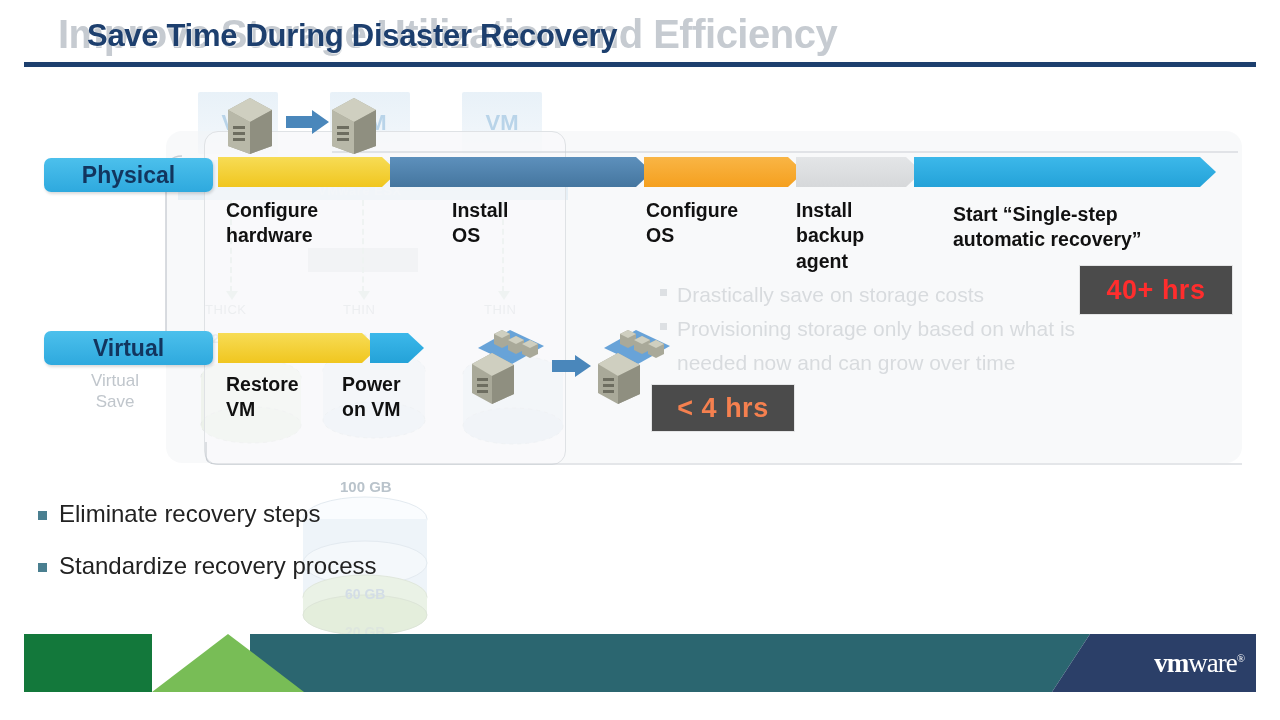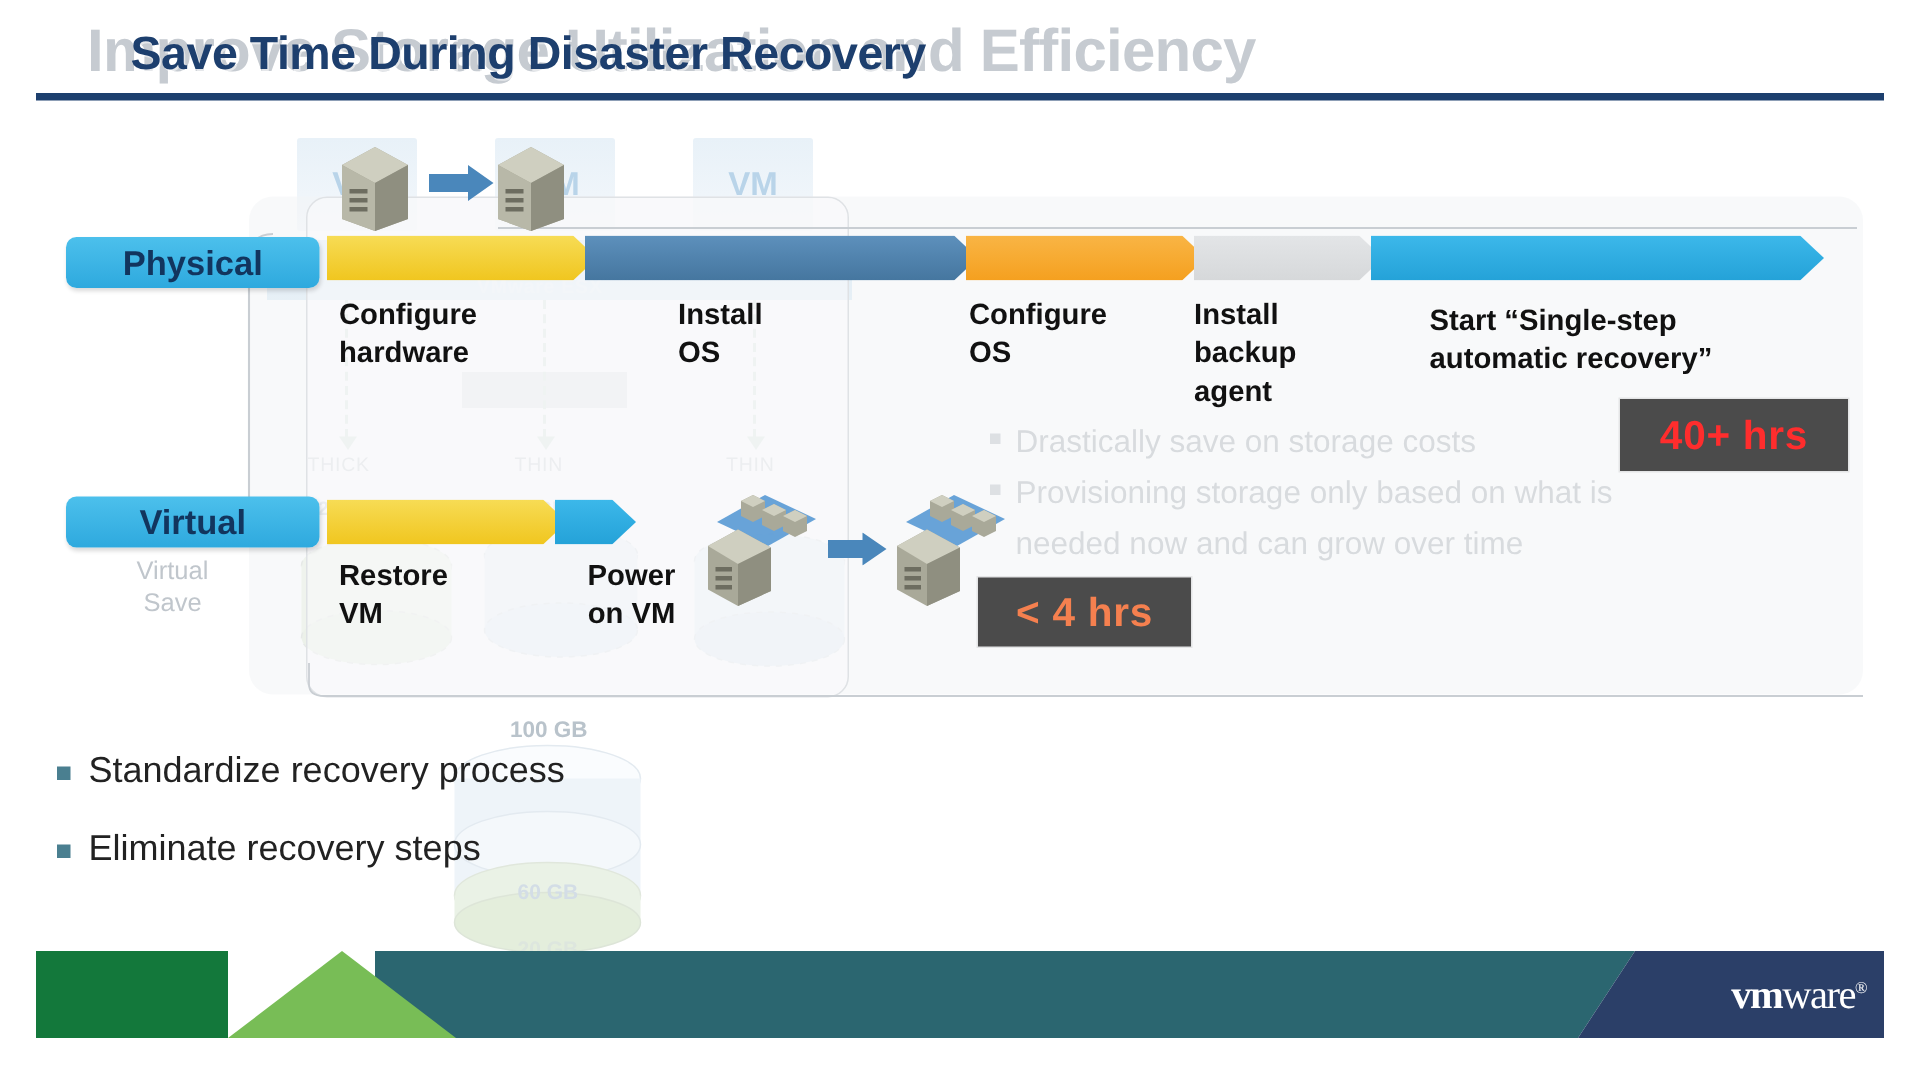--- a/index.html
+++ b/index.html
@@ -320,34 +320,34 @@
   </div>
 
   <div class="row-badge" id="badge-virtual">
     <span>Virtual</span>
   </div>
 
   <div class="chev" id="chev-v1" style="left:218px;top:333px;width:160px;background:linear-gradient(180deg,#f7dc55 0%,#f0c61f 100%);"></div>
   <div class="chev" id="chev-v2" style="left:370px;top:333px;width:54px;background:linear-gradient(180deg,#3cb8ea 0%,#24a2d8 100%);"></div>
 
   <div class="step" style="left:226px;top:372px;width:120px;">Restore<br>VM</div>
-  <div class="step" style="left:356px;top:372px;width:130px;text-align:center;">Power<br>on VM</div>
+  <div class="step" style="left:342px;top:372px;width:130px;">Power<br>on VM</div>
 
   <div class="hrs" id="hrs-virtual">
     <span>&lt; 4 hrs</span>
   </div>
 
   <div class="bullets">
     <div class="bullet">
       <span class="sq"></span>
-      <span class="txt">Standardize recovery process</span>
+      <span class="txt">Eliminate recovery steps</span>
     </div>
     <div class="bullet">
       <span class="sq"></span>
-      <span class="txt">Eliminate recovery steps</span>
+      <span class="txt">Standardize recovery process</span>
     </div>
   </div>
 
   <div class="footer">
     <div class="f-teal2"></div>
     <div class="f-navy"></div>
     <div class="f-green"></div>
     <div class="f-tri"></div>
     <div class="f-logo"><span>vm</span><span class="lw">ware</span><span class="reg">®</span></div>
   </div>

